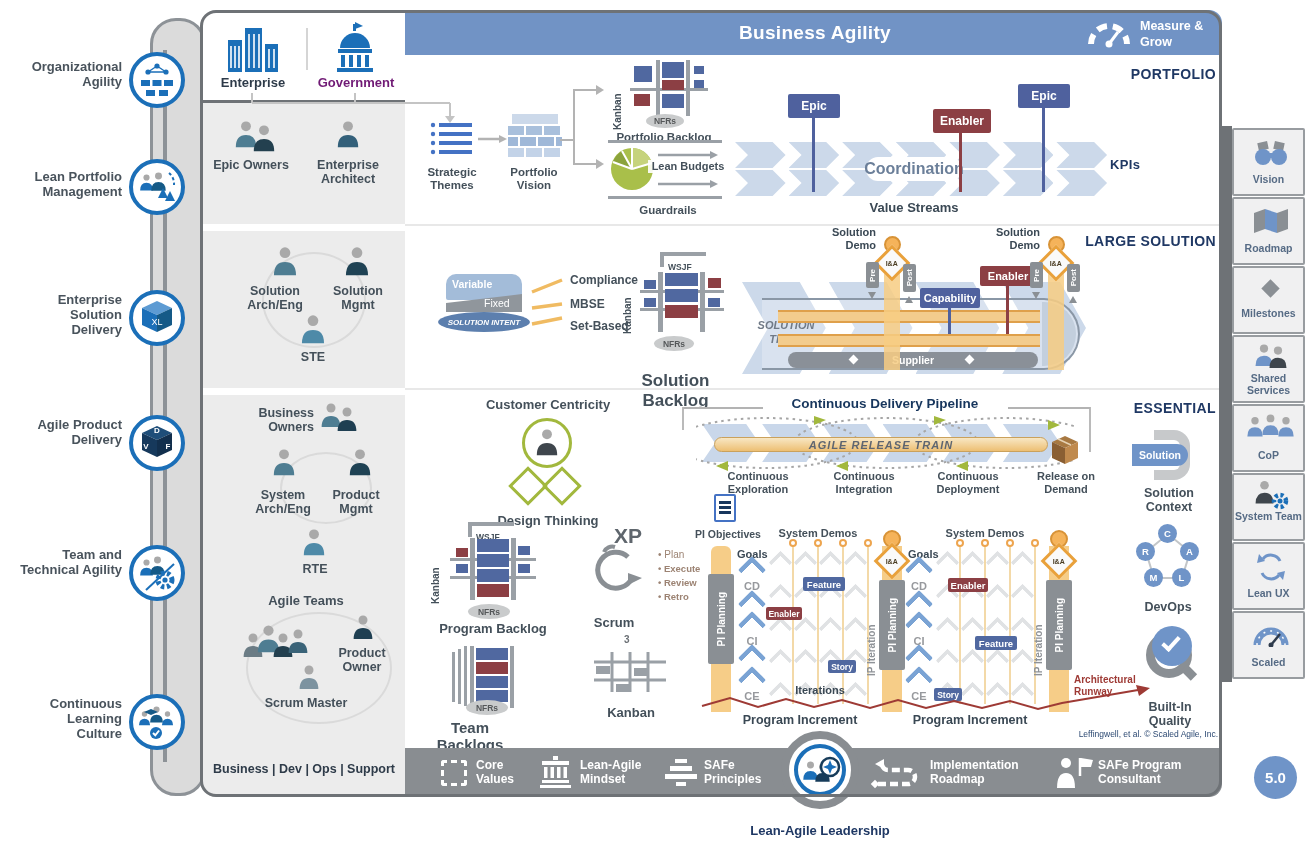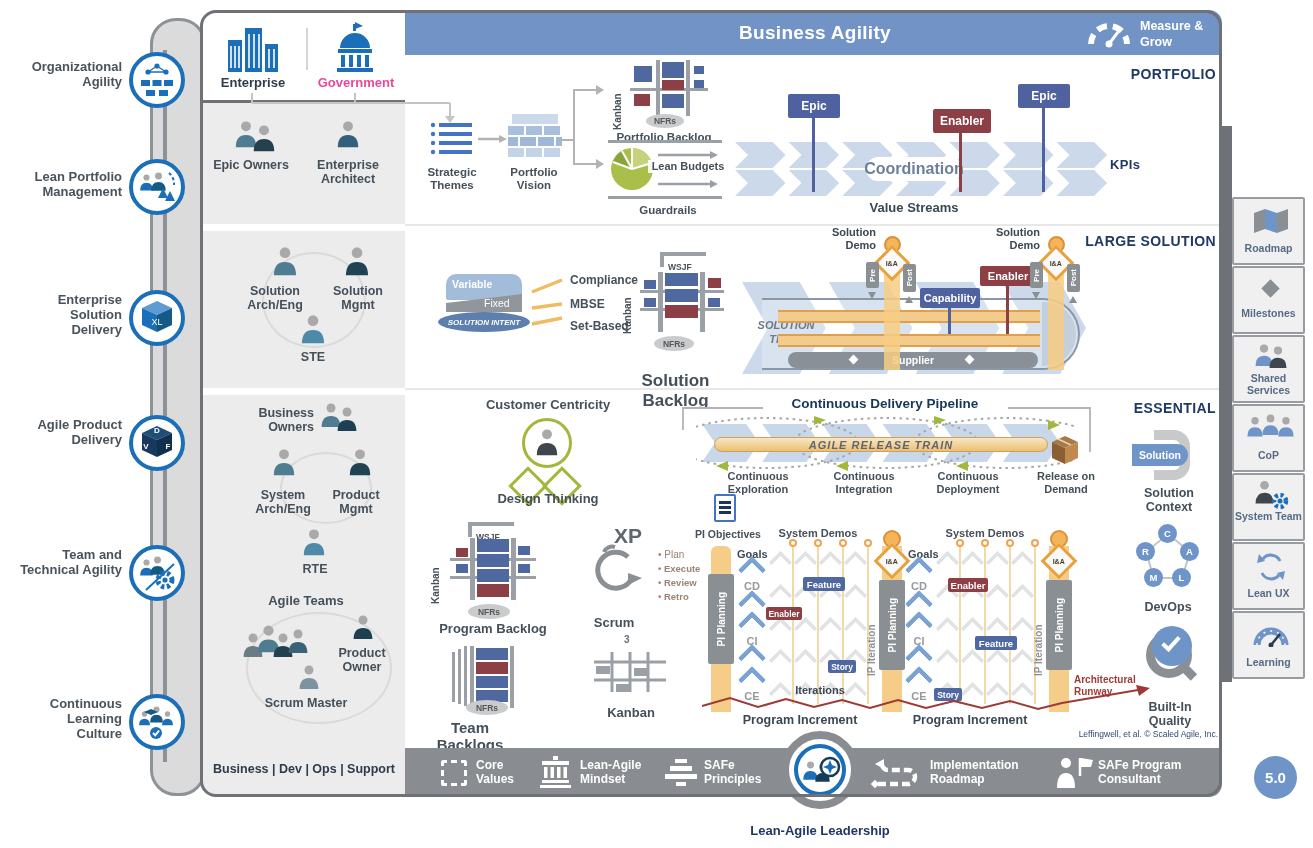--- a/index.html
+++ b/index.html
@@ -162,21 +162,21 @@
         <polygon points="25,0 33,4 25,7"></polygon>
         <path d="M10 26 A15 15 0 0 1 40 26 Z"></path>
         <rect x="8" y="27" width="34" height="4"></rect>
         <rect x="11" y="33" width="4" height="12"></rect>
         <rect x="19" y="33" width="4" height="12"></rect>
         <rect x="27" y="33" width="4" height="12"></rect>
         <rect x="35" y="33" width="4" height="12"></rect>
         <rect x="7" y="46" width="36" height="4"></rect>
       </g>
     </svg>
-<div class="a lbl c" style="left:314px;top:76px;width:84px;font-size:13px;color:#ec4899">Government</div>
+<div class="a lbl c" style="left:314px;top:76px;width:84px;font-size:13px;color:#701a75">Government</div>
 <div class="a" style="left:203px;top:100px;width:202px;height:3px;background:#6e7276"></div>
 
 <svg class="a" style="left:245px;top:92px" width="215" height="32" viewBox="0 0 215 32">
       <path d="M7 1 V11 M110 1 V11 M7 11 H205 M205 11 V24" stroke="#c4c4c4" stroke-width="2" fill="none"></path>
       <polygon points="200,24 210,24 205,31" fill="#c4c4c4"></polygon>
     </svg>
 
 <div class="a sec r" style="left:1118px;top:66px;width:98px">PORTFOLIO</div>
 
 <svg class="a" style="left:430px;top:120px" width="44" height="40" viewBox="0 0 44 40">
@@ -459,21 +459,21 @@
 
 <div class="a sec r" style="left:1130px;top:400px;width:86px">ESSENTIAL</div>
 
 <div class="a lbl c" style="left:478px;top:398px;width:140px;font-size:13px">Customer Centricity</div>
 <div class="a" style="left:522px;top:418px;width:50px;height:50px;border:3.5px solid #a2b83d;border-radius:50%"></div>
 <svg class="a" style="left:535px;top:428px;color:#3f464d" width="24" height="28" viewBox="0 0 20 22">
       <use href="#pers"></use>
     </svg>
 <div class="a" style="left:514px;top:472px;width:28px;height:28px;border:3.5px solid #a2b83d;transform:rotate(45deg)"></div>
 <div class="a" style="left:548px;top:472px;width:28px;height:28px;border:3.5px solid #a2b83d;transform:rotate(45deg)"></div>
-<div class="a lbl c" style="left:480px;top:492px;width:136px;font-size:13px">Design Thinking</div>
+<div class="a lbl c" style="left:480px;top:514px;width:136px;font-size:13px">Design Thinking</div>
 
 <div class="a c" style="left:770px;top:396px;width:230px;font-size:13.5px;font-weight:bold;color:#17365d">Continuous Delivery Pipeline</div>
 <svg class="a" style="left:678px;top:396px" width="420" height="70" viewBox="0 0 420 70">
       <path d="M85 12 H5 V34 M330 12 H412 V56" stroke="#b3b3b3" stroke-width="1.8" fill="none"></path>
     </svg>
 <div class="a rcrow" style="left:702px;top:424px;width:358px;height:38px;color:#c9d7ea">
       <i></i>
       <i></i>
       <i></i>
       <i></i>
@@ -785,20 +785,30 @@
       <line x1="24" y1="2" x2="24" y2="20" stroke="#fff" stroke-width="2.5"></line>
       <polygon points="25,2 37,4 35,11 25,11" fill="#fff"></polygon>
     </svg>
 <div class="a ftxt" style="left:1098px;top:758px;width:104px">SAFe Program Consultant</div>
 <div class="a lbl c" style="left:732px;top:824px;width:176px;font-size:13px;color:#1f3864">Lean-Agile Leadership</div>
 
 <div class="a" style="left:200px;top:10px;width:1022px;height:787px;border:3px solid #6e7276;border-radius:16px"></div>
 
 <div class="a" style="left:1222px;top:126px;width:10px;height:556px;background:#6e7276"></div>
 
+<div class="a cell" style="left:1232px;top:128px;width:73px;height:68px">
+  <svg class="a" style="left:18px;top:10px" width="38" height="26" viewBox="0 0 38 26">
+        <rect x="6" y="2" width="10" height="8" fill="#8a8f94" transform="rotate(-12 11 6)"></rect>
+        <rect x="22" y="2" width="10" height="8" fill="#8a8f94" transform="rotate(12 27 6)"></rect>
+        <circle cx="11" cy="17" r="8" fill="#6f94c8"></circle>
+        <circle cx="27" cy="17" r="8" fill="#6f94c8"></circle>
+        <rect x="16" y="13" width="6" height="5" fill="#6f94c8"></rect>
+      </svg>
+  <span class="cl" style="top:44px">Vision</span>
+</div>
 <div class="a cell" style="left:1232px;top:197px;width:73px;height:68px">
   <svg class="a" style="left:18px;top:8px" width="38" height="28" viewBox="0 0 38 28">
         <polygon points="2,26 2,6 13,2 13,22" fill="#8a8f94"></polygon>
         <polygon points="13,2 25,6 25,26 13,22" fill="#6f94c8"></polygon>
         <polygon points="25,6 36,2 36,22 25,26" fill="#8a8f94"></polygon>
       </svg>
   <span class="cl" style="top:44px">Roadmap</span>
 </div>
 <div class="a cell" style="left:1232px;top:266px;width:73px;height:68px">
   <div class="a" style="left:30px;top:14px;width:13px;height:13px;background:#8a8f94;transform:rotate(45deg)"></div>
@@ -844,18 +854,18 @@
       </svg>
   <span class="cl" style="top:44px">Lean UX</span>
 </div>
 <div class="a cell" style="left:1232px;top:611px;width:73px;height:68px">
   <svg class="a" style="left:19px;top:10px" width="36" height="24" viewBox="0 0 36 24">
         <path d="M4 22 A14 14 0 0 1 32 22" stroke="#6f94c8" stroke-width="7" fill="none"></path>
         <path d="M4 22 A14 14 0 0 1 32 22" stroke="#fff" stroke-width="1.5" fill="none" stroke-dasharray="2 5"></path>
         <line x1="18" y1="22" x2="27" y2="11" stroke="#2f3b4c" stroke-width="2.5"></line>
         <circle cx="18" cy="22" r="2.5" fill="#2f3b4c"></circle>
       </svg>
-  <span class="cl" style="top:44px">Learning</span>
+  <span class="cl" style="top:44px">Scaled</span>
 </div>
 
 <div class="a tag" style="left:1254px;top:756px;width:43px;height:43px;border-radius:50%;background:#6f94c8;font-size:15px">5.0</div>
 
 </div>
 
 </body></html>

